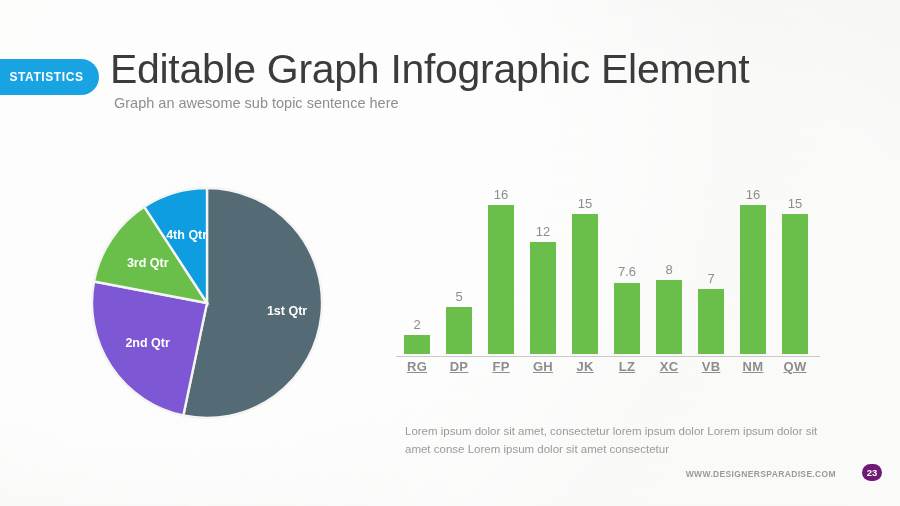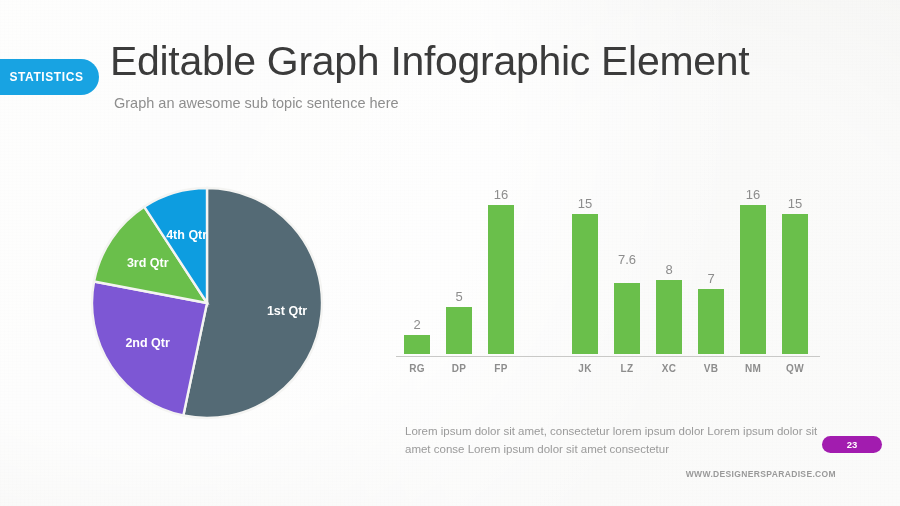--- a/index.html
+++ b/index.html
@@ -31,21 +31,21 @@
     width:117px;height:36px;
     background:#18a3e2;
     border-radius:0 22px 22px 0;
     display:flex;align-items:center;justify-content:center;
   }
   .badge span{
     color:#ffffff;font-size:12px;letter-spacing:.6px;font-weight:bold;
     padding-left:12px;
   }
   .title{
-    position:absolute;left:110px;top:38px;
+    position:absolute;left:110px;top:46px;
     font-size:41px;color:#3b3b3b;font-weight:300;
     letter-spacing:-.3px;white-space:nowrap;
   }
   .subtitle{
     position:absolute;left:114px;top:95px;
     font-size:14.5px;color:#8e8e8e;font-weight:400;white-space:nowrap;
   }
 
   
   #pie-wrap{position:absolute;left:80px;top:178px;width:256px;height:256px;}
@@ -57,41 +57,41 @@
   
   #bar-wrap{position:absolute;left:396px;top:176px;width:420px;height:200px;}
   .bar-col{position:absolute;bottom:0;width:100%;}
   .bar-rect{position:absolute;bottom:22px;width:100%;background:#6abf4b;}
   .bar-value{
     position:absolute;width:100%;text-align:center;
     font-size:13px;color:#8d8d8d;
   }
   .bar-cat{
     position:absolute;bottom:2px;width:100%;text-align:center;
-    font-size:10px;color:#8d8d8d;letter-spacing:.3px;font-weight:bold;
+    font-size:13px;color:#8d8d8d;letter-spacing:.3px;font-weight:bold;text-decoration:underline;
   }
   #axis{
     position:absolute;left:396px;top:356px;width:424px;height:1px;
     background:#c9c9c7;
   }
 
   
   .body-copy{
     position:absolute;left:405px;top:423px;width:425px;
     font-size:11.5px;line-height:1.55;color:#9a9a9a;
   }
 
   
   .footer-url{
     position:absolute;right:64px;top:469px;
     font-size:8.5px;color:#9a9a9a;letter-spacing:.35px;font-weight:bold;
   }
   .page-badge{
-    position:absolute;right:18px;top:436px;
-    width:60px;height:17px;border-radius:9px;background:#a21caf;
+    position:absolute;right:18px;top:464px;
+    width:20px;height:17px;border-radius:9px;background:#701a75;
     display:flex;align-items:center;justify-content:center;
   }
   .page-badge span{color:#fff;font-size:9.5px;font-weight:bold;}
 </style>
 </head>
 <body>
 
 <div id="slide"></div>
 <div id="grain"></div>
 
@@ -127,28 +127,33 @@
     <div class="bar-col" style="left: 42px; width: 42px; height: 200px;">
       <div class="bar-rect" style="height: 46.5625px; width: 26px; left: 8px; background: rgb(106, 191, 75);"></div>
       <div class="bar-value" style="bottom: 71.5625px;">5</div>
       <div class="bar-cat">DP</div>
     </div>
     <div class="bar-col" style="left: 84px; width: 42px; height: 200px;">
       <div class="bar-rect" style="height: 149px; width: 26px; left: 8px; background: rgb(106, 191, 75);"></div>
       <div class="bar-value" style="bottom: 174px;">16</div>
       <div class="bar-cat">FP</div>
     </div>
+    <div class="bar-col" style="left: 126px; width: 42px; height: 200px;">
+      <div class="bar-rect" style="height: 111.75px; width: 26px; left: 8px; background: rgb(106, 191, 75);"></div>
+      <div class="bar-value" style="bottom: 136.75px;">12</div>
+      <div class="bar-cat">GH</div>
+    </div>
     <div class="bar-col" style="left: 168px; width: 42px; height: 200px;">
       <div class="bar-rect" style="height: 139.688px; width: 26px; left: 8px; background: rgb(106, 191, 75);"></div>
       <div class="bar-value" style="bottom: 164.688px;">15</div>
       <div class="bar-cat">JK</div>
     </div>
     <div class="bar-col" style="left: 210px; width: 42px; height: 200px;">
       <div class="bar-rect" style="height: 70.775px; width: 26px; left: 8px; background: rgb(106, 191, 75);"></div>
-      <div class="bar-value" style="bottom: 109px;">7.6</div>
+      <div class="bar-value" style="bottom: 97px;">7.6</div>
       <div class="bar-cat">LZ</div>
     </div>
     <div class="bar-col" style="left: 252px; width: 42px; height: 200px;">
       <div class="bar-rect" style="height: 74.5px; width: 26px; left: 8px; background: rgb(106, 191, 75);"></div>
       <div class="bar-value" style="bottom: 99.5px;">8</div>
       <div class="bar-cat">XC</div>
     </div>
     <div class="bar-col" style="left: 294px; width: 42px; height: 200px;">
       <div class="bar-rect" style="height: 65.1875px; width: 26px; left: 8px; background: rgb(106, 191, 75);"></div>
       <div class="bar-value" style="bottom: 90.1875px;">7</div>

